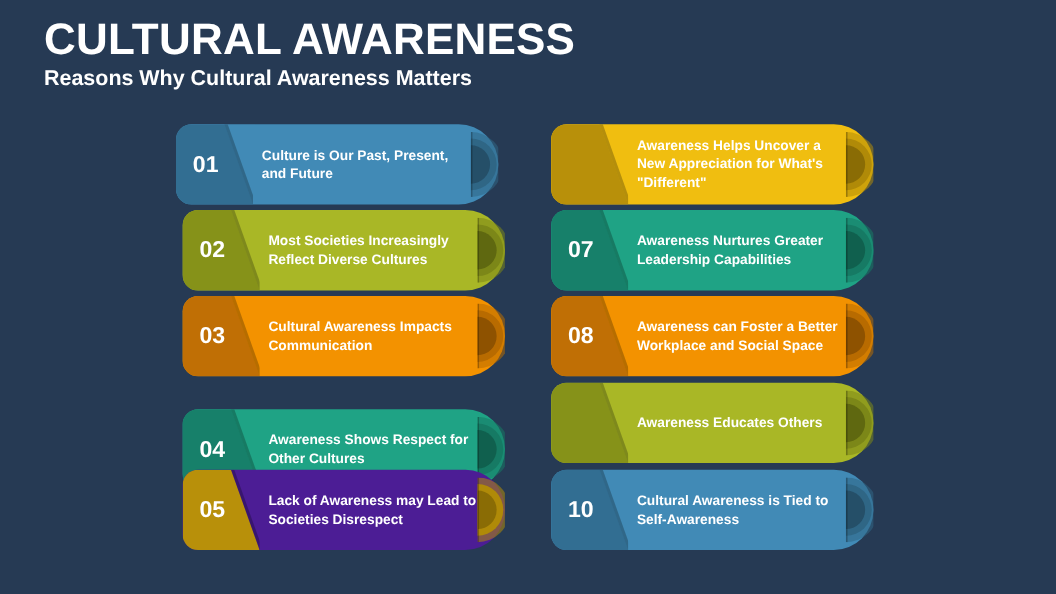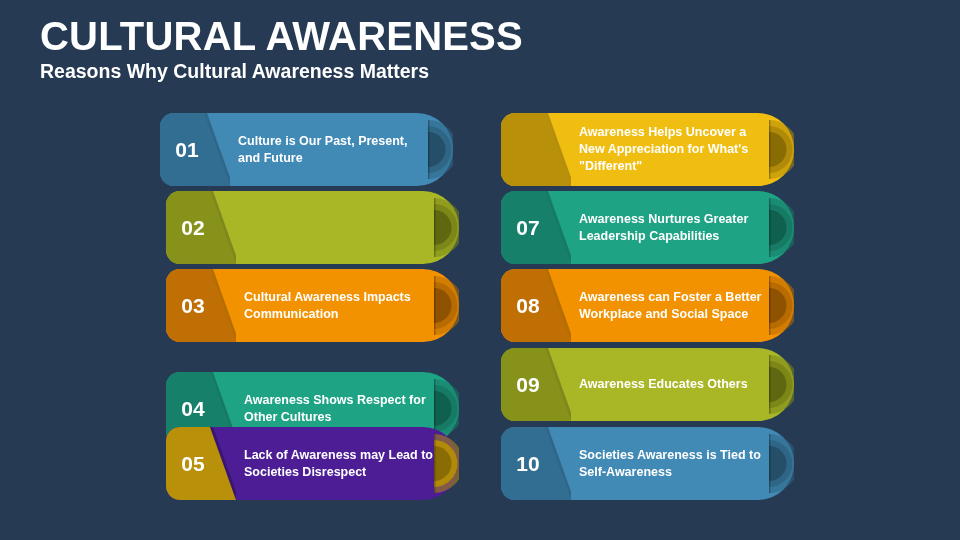--- a/index.html
+++ b/index.html
@@ -41,20 +41,23 @@
       <rect x="0" y="0" width="1.5" height="59" fill="rgba(0,0,0,0.25)"></rect>
     </svg>
     </div>
     <div class="item" style="left: 166px; top: 191px;">
     <div class="pill" style="background:#A9B726">
       <svg class="numpanel" viewBox="0 0 70 73" width="70" height="73">
         <polygon points="0,0 44,0 70,73 0,73" fill="#869219"></polygon>
         <polygon points="44,0 47,0 73,73 70,73" fill="rgba(0,0,0,0.25)"></polygon>
       </svg>
       <div class="num">02</div>
+      <div class="text">
+          <span>Most Societies Increasingly Reflect Diverse Cultures</span>
+        </div>
     </div>
     <svg class="cap" viewBox="0 0 25 59" width="25" height="59">
       <path d="M0,0 A29.5,29.5 0 0 1 0,59 Z" fill="#7C8718" opacity="0.55"></path>
       <path d="M0,6 A23.5,23.5 0 0 1 0,53 Z" fill="#7C8718"></path>
       <path d="M0,12 A17.5,17.5 0 0 1 0,47 Z" fill="#5F6810"></path>
       <rect x="0" y="0" width="1.5" height="59" fill="rgba(0,0,0,0.25)"></rect>
     </svg>
     </div>
     <div class="item" style="left: 166px; top: 269px; padding-left: 30px;">
     <div class="pill" style="background:#F39200">
@@ -162,41 +165,40 @@
       <path d="M0,12 A17.5,17.5 0 0 1 0,47 Z" fill="#8E5200"></path>
       <rect x="0" y="0" width="1.5" height="59" fill="rgba(0,0,0,0.25)"></rect>
     </svg>
     </div>
     <div class="item" style="left: 501px; top: 348px;">
     <div class="pill" style="background:#A9B726">
       <svg class="numpanel" viewBox="0 0 70 73" width="70" height="73">
         <polygon points="0,0 44,0 70,73 0,73" fill="#869219"></polygon>
         <polygon points="44,0 47,0 73,73 70,73" fill="rgba(0,0,0,0.25)"></polygon>
       </svg>
-      <div class="num">09</div>
       <div class="text">
           <span>Awareness Educates Others</span>
         </div>
     </div>
     <svg class="cap" viewBox="0 0 25 59" width="25" height="59">
       <path d="M0,0 A29.5,29.5 0 0 1 0,59 Z" fill="#7C8718" opacity="0.55"></path>
       <path d="M0,6 A23.5,23.5 0 0 1 0,53 Z" fill="#7C8718"></path>
       <path d="M0,12 A17.5,17.5 0 0 1 0,47 Z" fill="#5F6810"></path>
       <rect x="0" y="0" width="1.5" height="59" fill="rgba(0,0,0,0.25)"></rect>
     </svg>
     </div>
     <div class="item" style="left: 501px; top: 427px;">
     <div class="pill" style="background:#418AB6">
       <svg class="numpanel" viewBox="0 0 70 73" width="70" height="73">
         <polygon points="0,0 44,0 70,73 0,73" fill="#326E92"></polygon>
         <polygon points="44,0 47,0 73,73 70,73" fill="rgba(0,0,0,0.25)"></polygon>
       </svg>
       <div class="num">10</div>
       <div class="text">
-          <span>Societies Awareness is Tied to Self-Awareness</span>
+          <span>Cultural Awareness is Tied to Self-Awareness</span>
         </div>
     </div>
     <svg class="cap" viewBox="0 0 25 59" width="25" height="59">
       <path d="M0,0 A29.5,29.5 0 0 1 0,59 Z" fill="#2F6685" opacity="0.55"></path>
       <path d="M0,6 A23.5,23.5 0 0 1 0,53 Z" fill="#2F6685"></path>
       <path d="M0,12 A17.5,17.5 0 0 1 0,47 Z" fill="#254F68"></path>
       <rect x="0" y="0" width="1.5" height="59" fill="rgba(0,0,0,0.25)"></rect>
     </svg>
     </div>
   </div>

